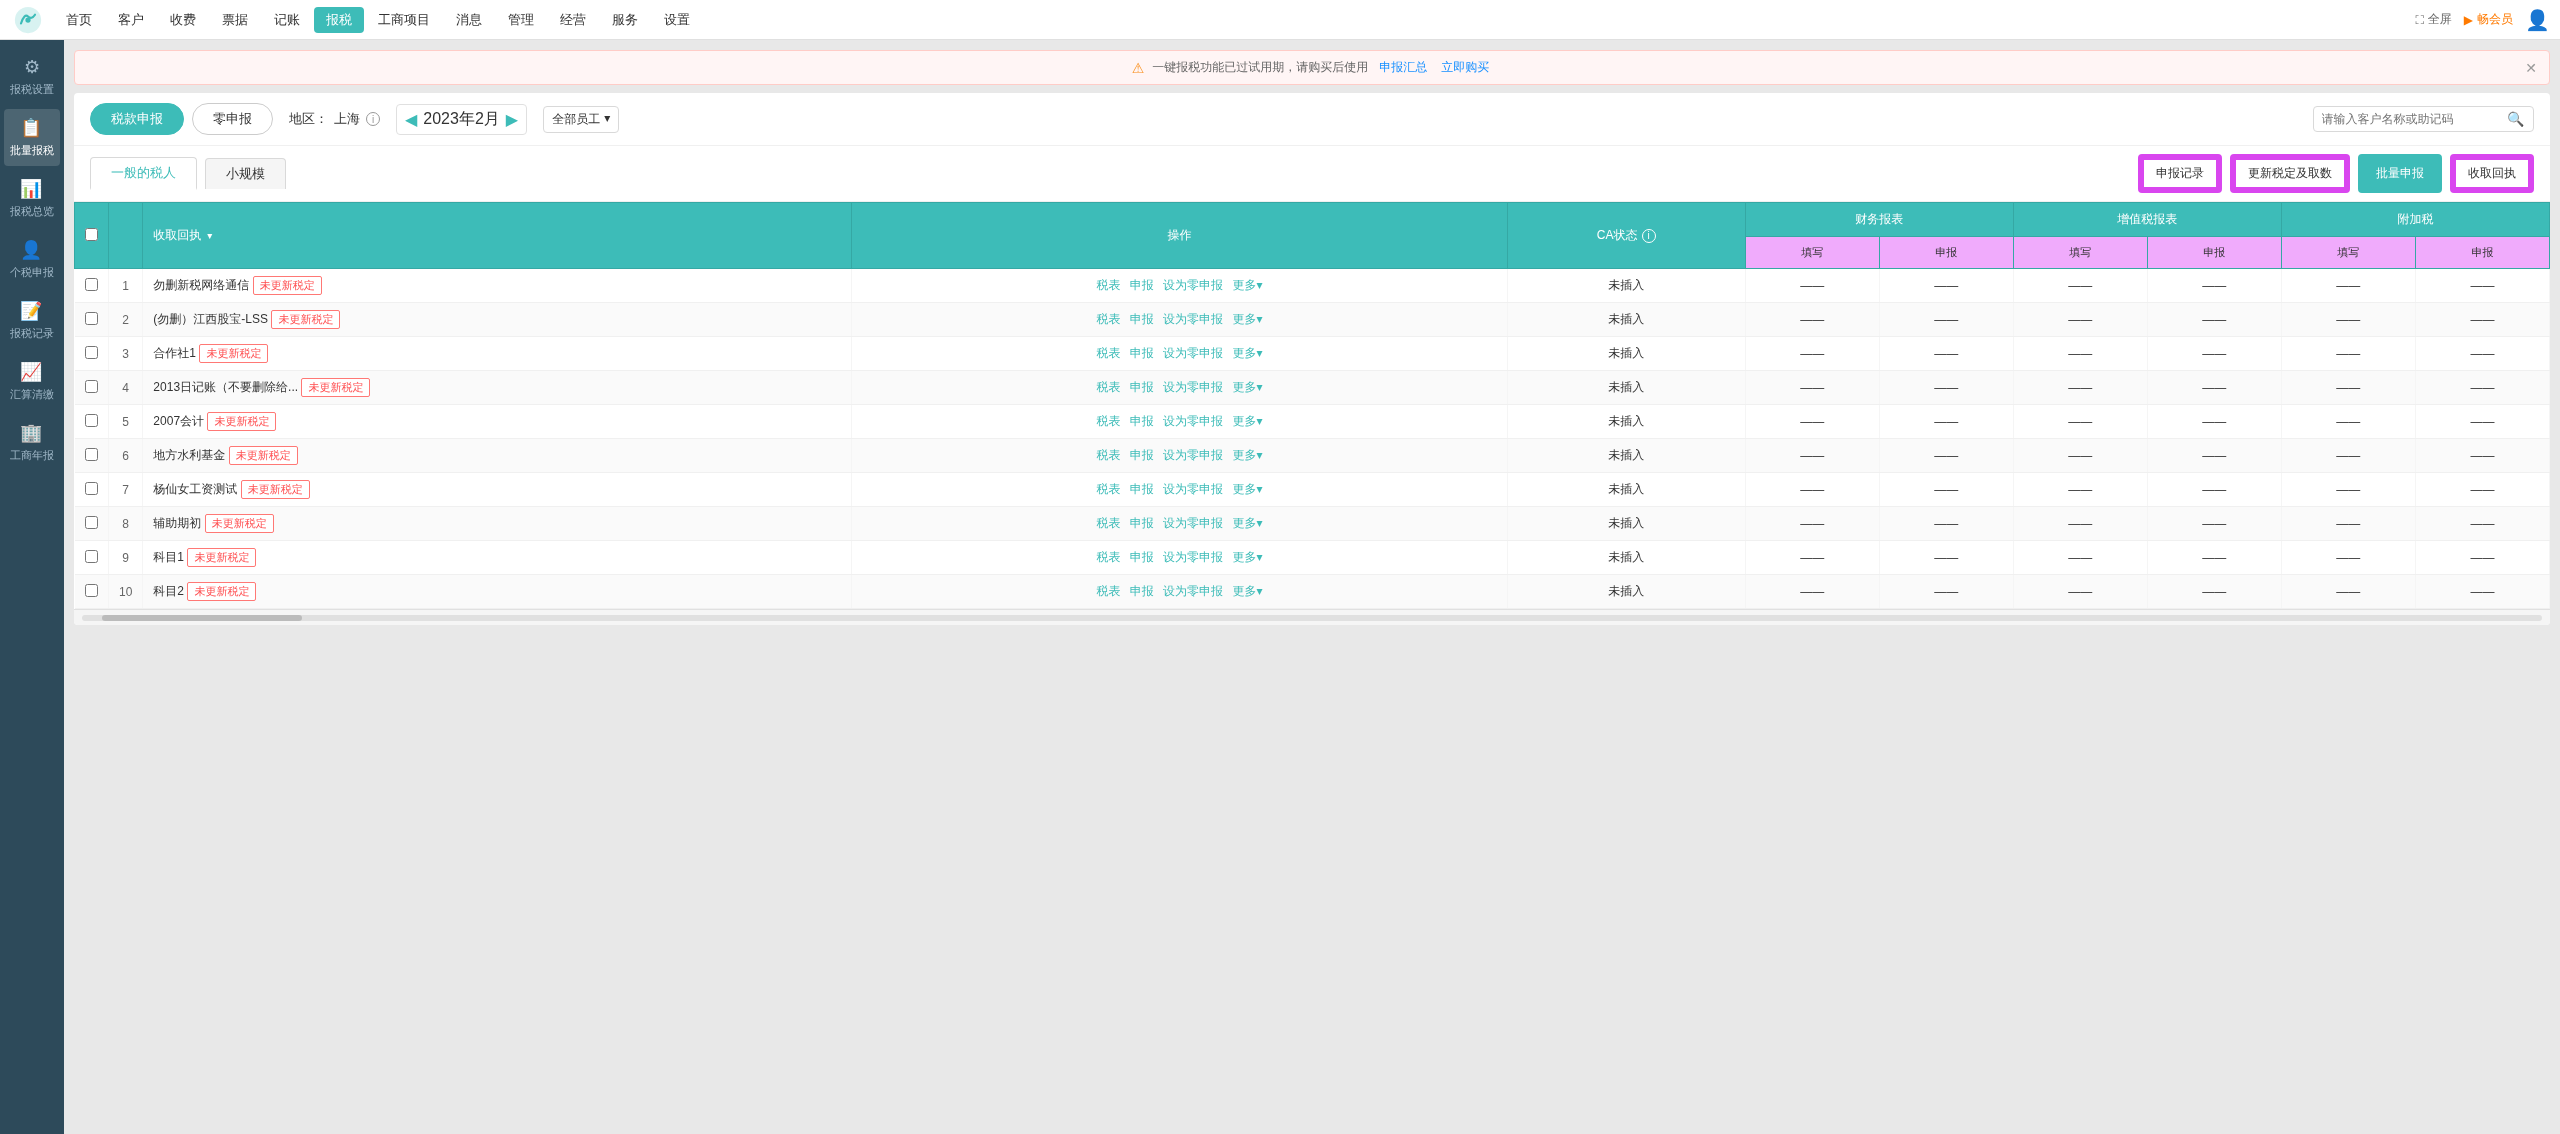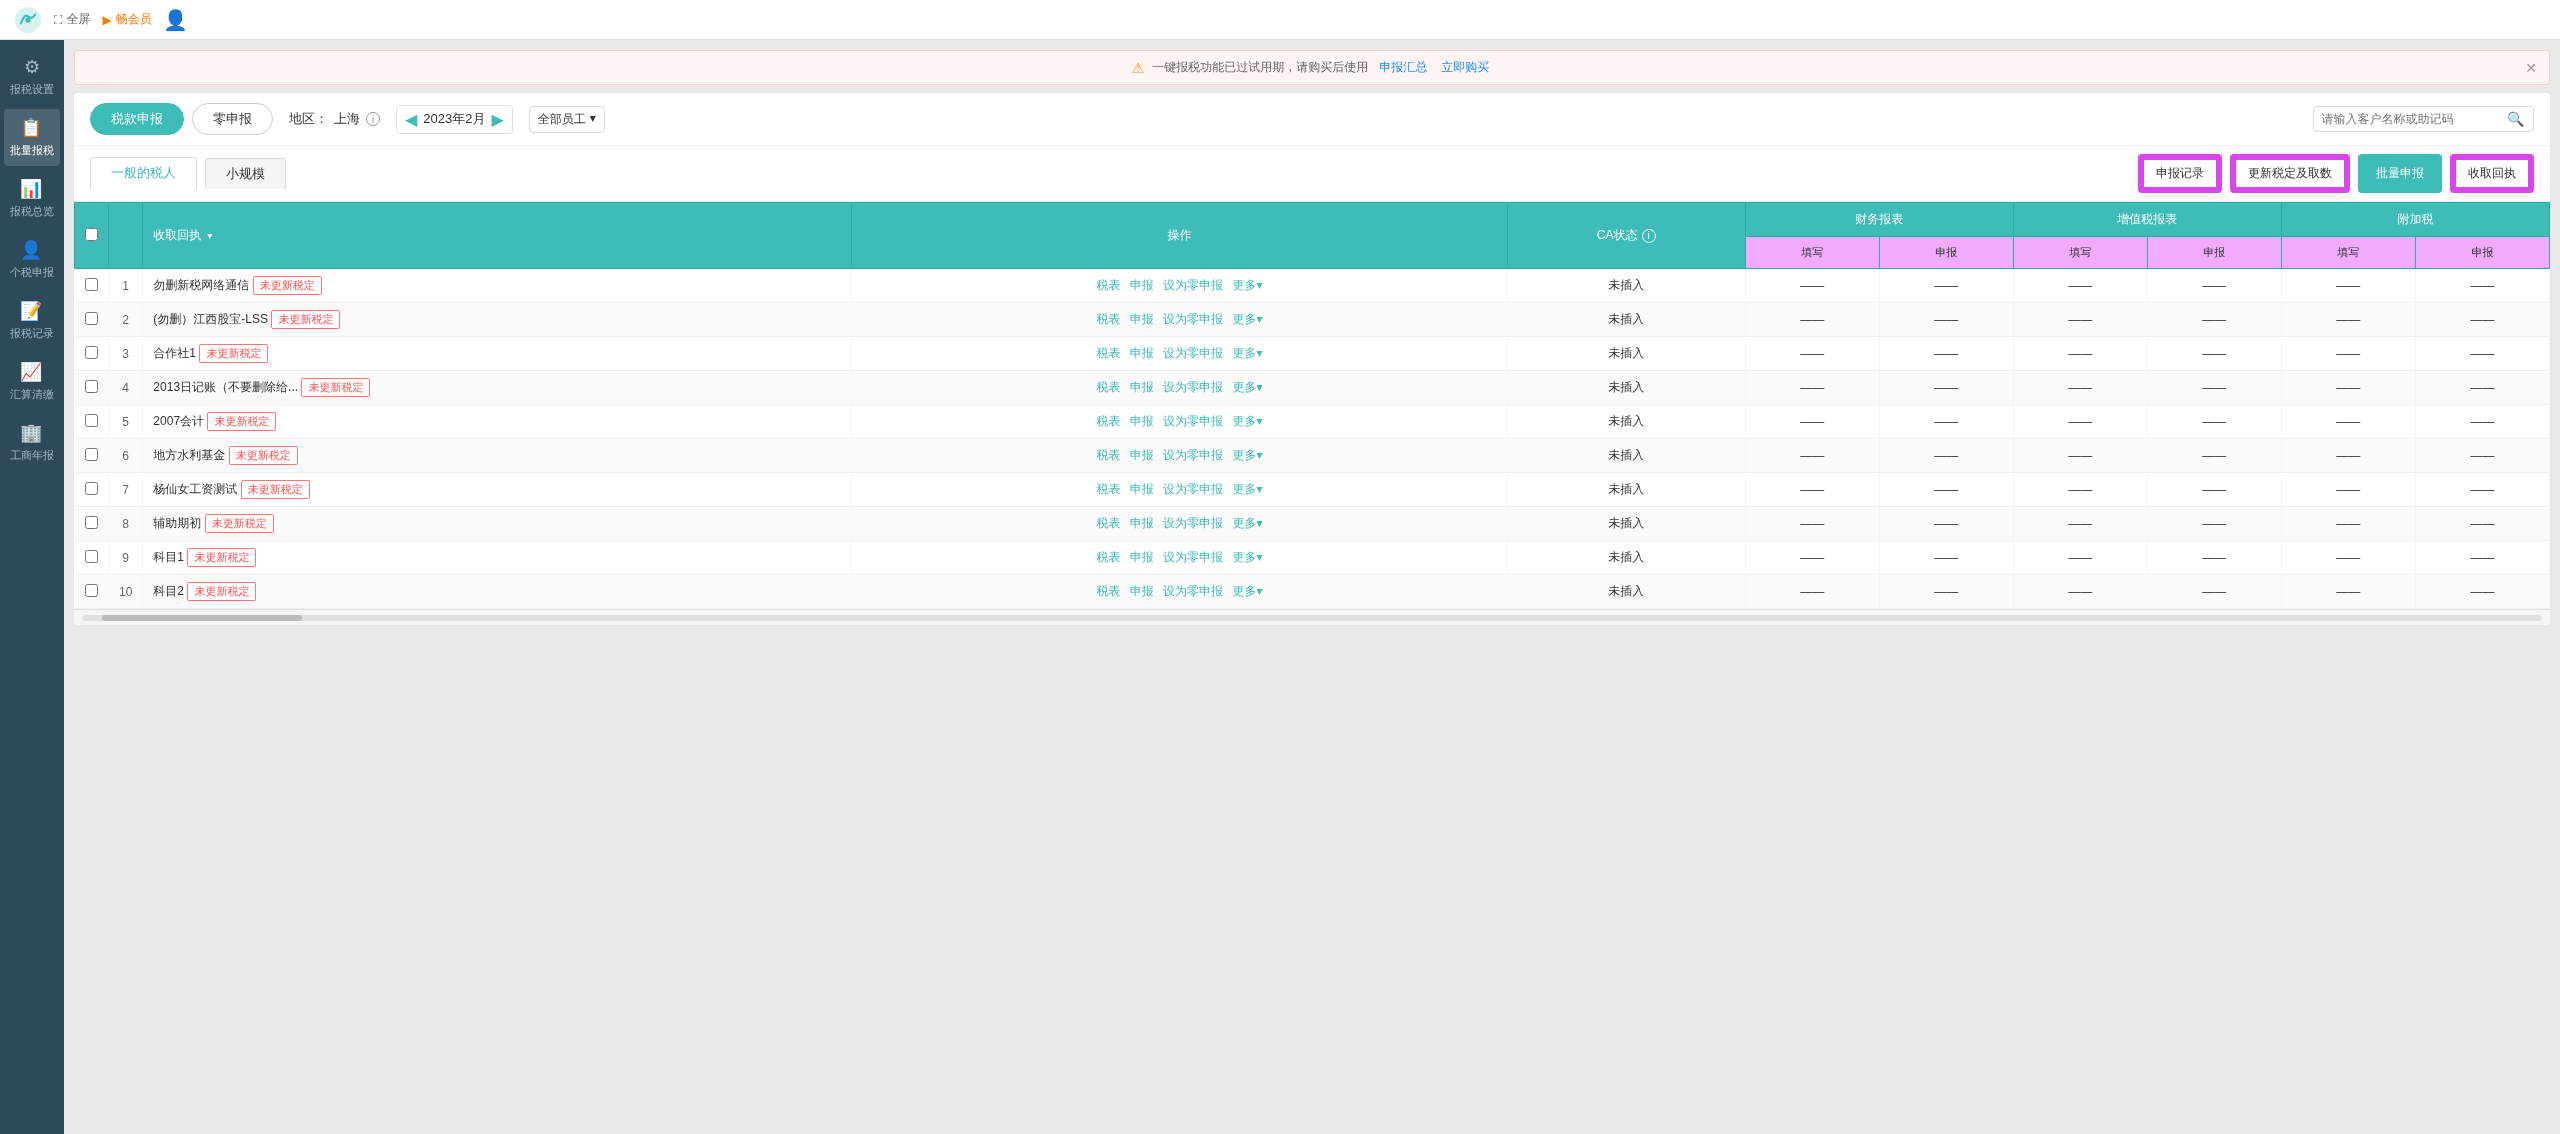--- a/index.html
+++ b/index.html
@@ -178,21 +178,21 @@
       border-radius: 4px;
       padding: 4px 8px;
       margin-left: 8px;
     }
     .date-nav-arrow {
       cursor: pointer;
       color: #3dbcb8;
       font-size: 16px;
       user-select: none;
     }
-    .date-nav-text { font-size: 13px; font-weight: 500; color: #333; }
+    .date-nav-text { font-size: 16px; font-weight: 500; color: #333; }
 
     
     .employee-select {
       display: flex;
       gap: 4px;
       border: 1px solid #d9d9d9;
       border-radius: 4px;
       padding: 4px 8px;
       margin-left: 8px;
       cursor: pointer;
@@ -381,20 +381,34 @@
 </head>
 <body>
 
 <div class="top-nav">
   <div class="top-nav-logo">
     <svg viewBox="0 0 32 32" fill="none">
       <circle cx="16" cy="16" r="15" fill="#3dbcb8" opacity="0.2"></circle>
       <path d="M8 20 Q12 8 16 12 Q20 16 24 10" stroke="#3dbcb8" stroke-width="2.5" fill="none" stroke-linecap="round"></path>
       <circle cx="16" cy="16" r="3" fill="#3dbcb8"></circle>
     </svg>
+  </div>
+  <div class="top-nav-items">
+    <div class="top-nav-item">首页</div>
+    <div class="top-nav-item">客户</div>
+    <div class="top-nav-item">收费</div>
+    <div class="top-nav-item">票据</div>
+    <div class="top-nav-item">记账</div>
+    <div class="top-nav-item active">报税</div>
+    <div class="top-nav-item">工商项目</div>
+    <div class="top-nav-item">消息</div>
+    <div class="top-nav-item">管理</div>
+    <div class="top-nav-item">经营</div>
+    <div class="top-nav-item">服务</div>
+    <div class="top-nav-item">设置</div>
   </div>
   <div class="top-nav-right">
     <div class="top-nav-right-btn">
       <span>⛶</span>
       <span>全屏</span>
     </div>
     <div class="top-nav-right-btn" style="color:#ff7a00;">
       <span>▶</span>
       <span>畅会员</span>
     </div>

